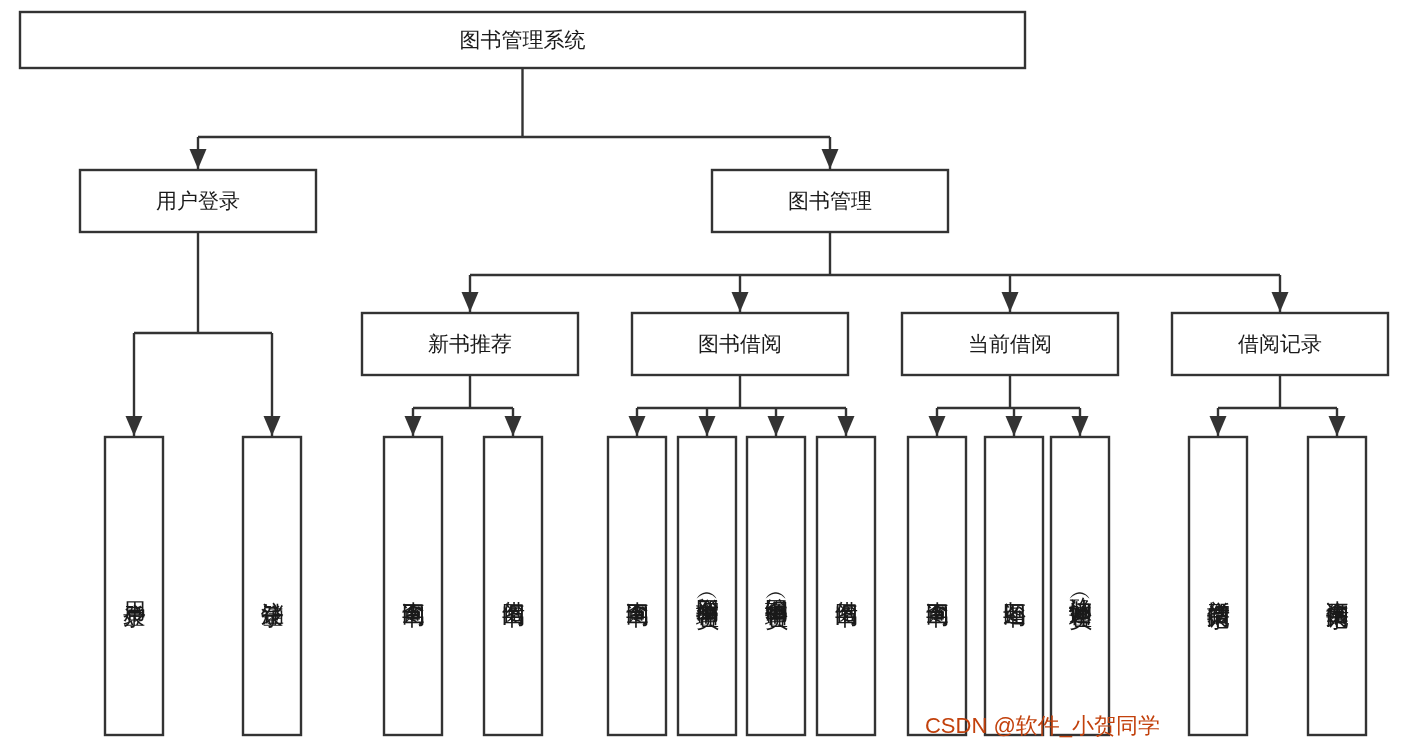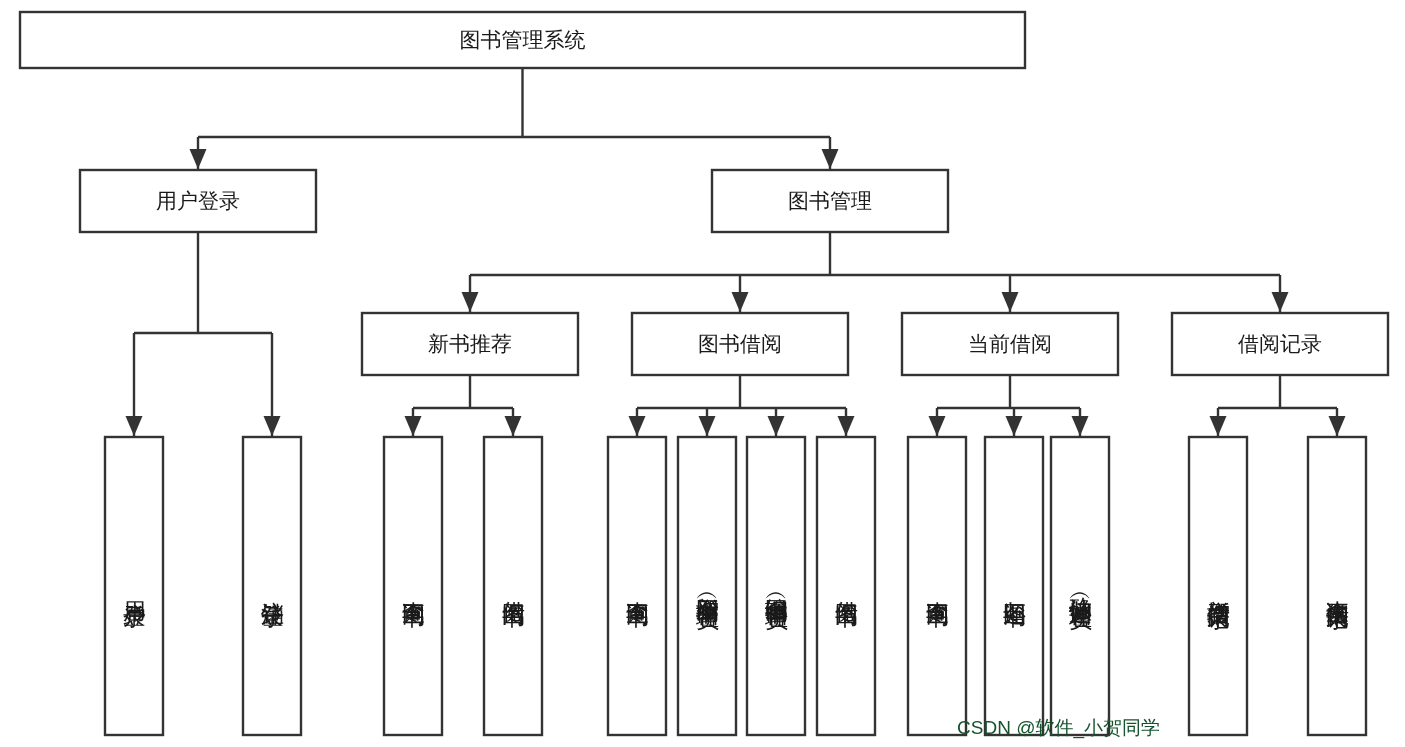--- a/index.html
+++ b/index.html
@@ -63,22 +63,22 @@
     line-height: 1.12;
     color: #1a1a1a;
     letter-spacing: 1.5px;
     white-space: nowrap;
   }
   .watermark {
     position: absolute;
     right: 8px;
     bottom: 6px;
     font-family: "Liberation Sans", "DejaVu Sans", sans-serif;
-    font-size: 19px;
-    color: #14532d;
+    font-size: 22px;
+    color: #c2410c;
     white-space: nowrap;
   }
 </style>
 </head>
 <body>
 
 <div id="diagram-root">
 
   <svg class="diagram-canvas" viewBox="0 0 1405 747" xmlns="http://www.w3.org/2000/svg">
 

